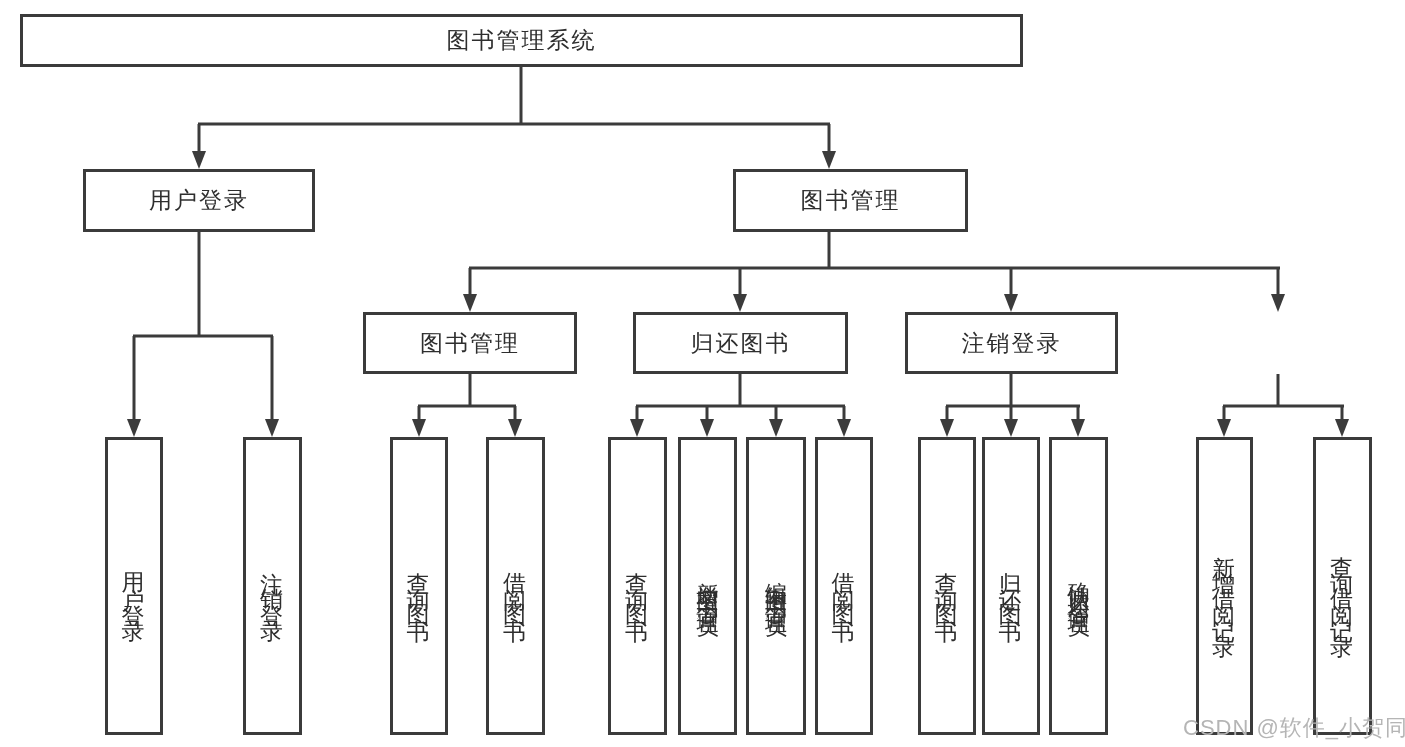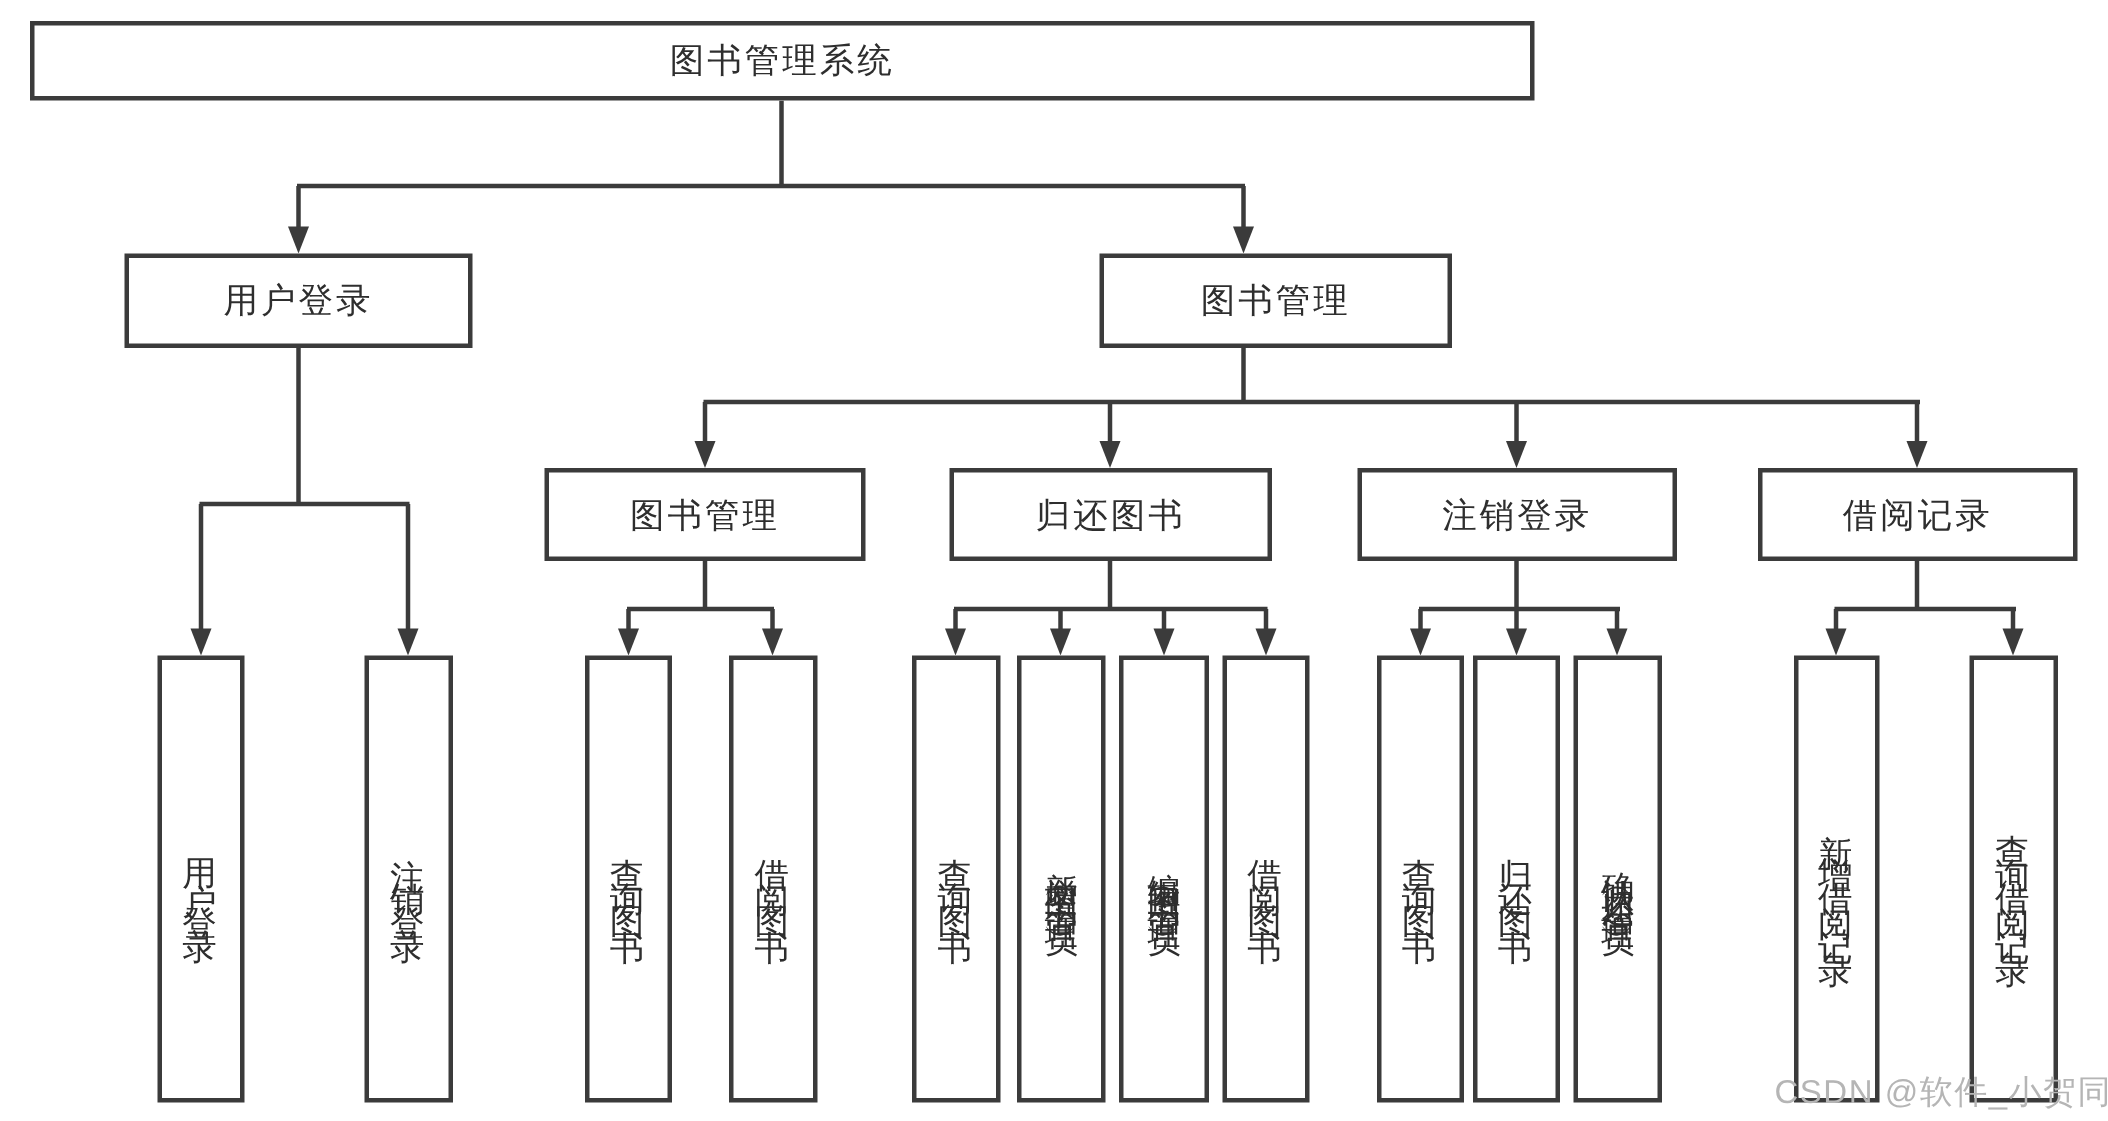--- a/index.html
+++ b/index.html
@@ -112,21 +112,20 @@
     </svg>
 
   <div class="box" style="left:20px;top:14px;width:1003px;height:53px">图书管理系统</div>
 
   <div class="box" style="left:83px;top:169px;width:232px;height:63px">用户登录</div>
   <div class="box" style="left:733px;top:169px;width:235px;height:63px">图书管理</div>
 
   <div class="box" style="left:363px;top:312px;width:214px;height:62px">图书管理</div>
   <div class="box" style="left:633px;top:312px;width:215px;height:62px">归还图书</div>
   <div class="box" style="left:905px;top:312px;width:213px;height:62px">注销登录</div>
-  <div class="box" style="left:1172px;top:312px;width:213px;height:62px">借阅记录</div>
 
   <div class="box v" style="left:105px;top:437px;width:58px;height:298px">用户登录</div>
   <div class="box v" style="left:243px;top:437px;width:59px;height:298px">注销登录</div>
 
   <div class="box v" style="left:390px;top:437px;width:58px;height:298px">查询图书</div>
   <div class="box v" style="left:486px;top:437px;width:59px;height:298px">借阅图书</div>
 
   <div class="box v" style="left:608px;top:437px;width:59px;height:298px">查询图书</div>
   <div class="box v tight" style="left:678px;top:437px;width:59px;height:298px">新增图书（管理员）</div>
   <div class="box v tight" style="left:746px;top:437px;width:60px;height:298px">编辑图书（管理员）</div>

